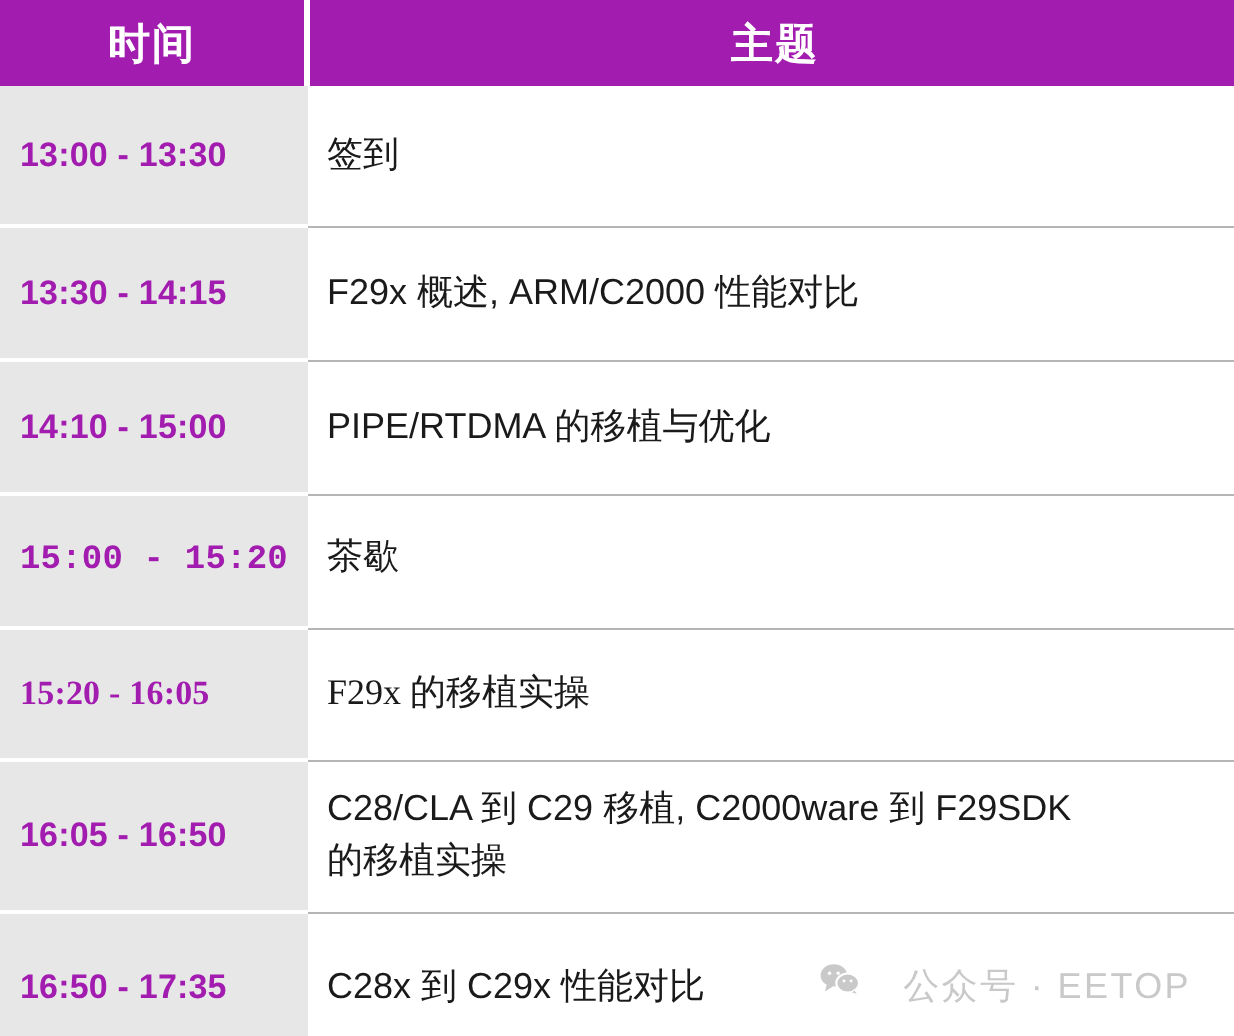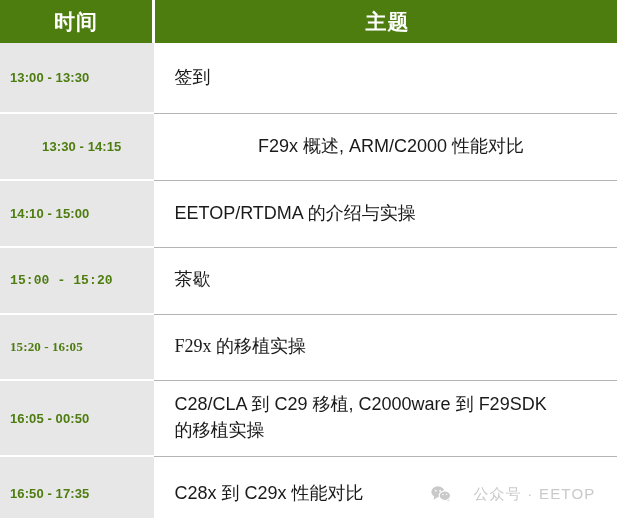--- a/index.html
+++ b/index.html
@@ -16,44 +16,44 @@
 
   #agenda-table {
     width: 617px;
     border-collapse: collapse;
     table-layout: fixed;
   }
 
   
   .hdr-time,
   .hdr-topic {
-    background: #4d7c0f;
+    background: #a21caf;
     color: #ffffff;
     font-weight: bold;
     font-size: 21px;
     text-align: center;
     height: 43px;
     padding: 0;
     vertical-align: middle;
     letter-spacing: 1px;
   }
   .hdr-time {
     width: 152px;
     border-right: 3px solid #ffffff;
   }
   .hdr-topic {
     width: 465px;
   }
 
   
   .cell-time {
     background: #E7E7E7;
-    color: #4d7c0f;
+    color: #a21caf;
     font-weight: bold;
-    font-size: 13px;
+    font-size: 17px;
     padding: 0 0 0 10px;
     vertical-align: middle;
     border-bottom: 2px solid #ffffff;
     white-space: nowrap;
     letter-spacing: 0.1px;
   }
 
   
   .cell-topic {
     background: #ffffff;
@@ -63,46 +63,44 @@
     padding: 0 12px 0 10px;
     vertical-align: middle;
     border-bottom: 1px solid #b5b5b5;
     border-right: 1px solid #b5b5b5;
     line-height: 1.42;
     position: relative;
   }
 
   .topic-line {
     display: block;
-    margin-left: 11px;
   }
 
   
   .r0 .cell-time, .r0 .cell-topic { height: 69px; }
-  .r1 .cell-time, .r1 .cell-topic { height: 65px; text-align: center; }
+  .r1 .cell-time, .r1 .cell-topic { height: 65px; }
   .r2 .cell-time, .r2 .cell-topic { height: 65px; }
   .r3 .cell-time, .r3 .cell-topic { height: 65px; font-family: Liberation Mono, monospace; }
   .r4 .cell-time, .r4 .cell-topic { height: 64px; font-family: Liberation Serif, serif; }
   .r5 .cell-time, .r5 .cell-topic { height: 74px; }
   .r6 .cell-time, .r6 .cell-topic { height: 73px; }
 
   
   .r6 .cell-time { border-bottom: 2px solid #ffffff; }
 
   
   .watermark {
     position: absolute;
     right: 24px;
     top: 50%;
     transform: translateY(-50%);
     display: flex;
-    align-items: center;
     gap: 22px;
     color: #c9c9c9;
-    font-size: 15px;
+    font-size: 18px;
     letter-spacing: 1.2px;
     pointer-events: none;
     user-select: none;
   }
   .wm-icon {
     width: 20px;
     height: 16px;
     display: block;
   }
   .wm-text { white-space: nowrap; }
@@ -129,40 +127,40 @@
     <tr class="r1">
       <td class="cell-time">13:30 - 14:15</td>
       <td class="cell-topic">
         <span class="topic-line">F29x 概述, ARM/C2000 性能对比</span>
       </td>
     </tr>
 
     <tr class="r2">
       <td class="cell-time">14:10 - 15:00</td>
       <td class="cell-topic">
-        <span class="topic-line">EETOP/RTDMA 的介绍与实操</span>
+        <span class="topic-line">PIPE/RTDMA 的移植与优化</span>
       </td>
     </tr>
 
     <tr class="r3">
       <td class="cell-time">15:00 - 15:20</td>
       <td class="cell-topic">
         <span class="topic-line">茶歇</span>
       </td>
     </tr>
 
     <tr class="r4">
       <td class="cell-time">15:20 - 16:05</td>
       <td class="cell-topic">
         <span class="topic-line">F29x 的移植实操</span>
       </td>
     </tr>
 
     <tr class="r5">
-      <td class="cell-time">16:05 - 00:50</td>
+      <td class="cell-time">16:05 - 16:50</td>
       <td class="cell-topic">
         <span class="topic-line">C28/CLA 到 C29 移植, C2000ware 到 F29SDK</span>
         <span class="topic-line">的移植实操</span>
       </td>
     </tr>
 
     <tr class="r6">
       <td class="cell-time">16:50 - 17:35</td>
       <td class="cell-topic">
         <span class="topic-line">C28x 到 C29x 性能对比</span>

